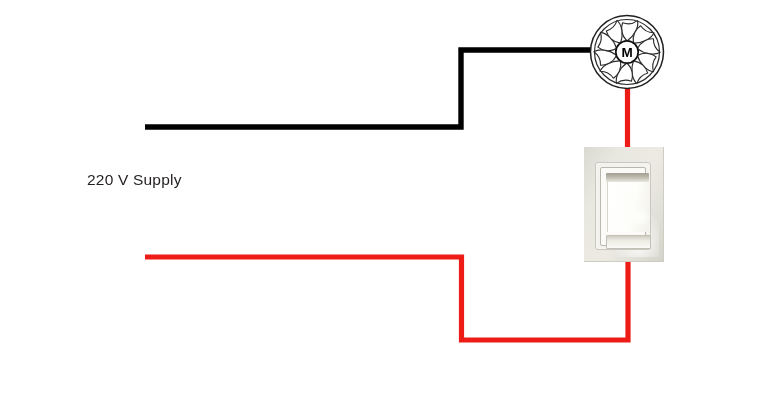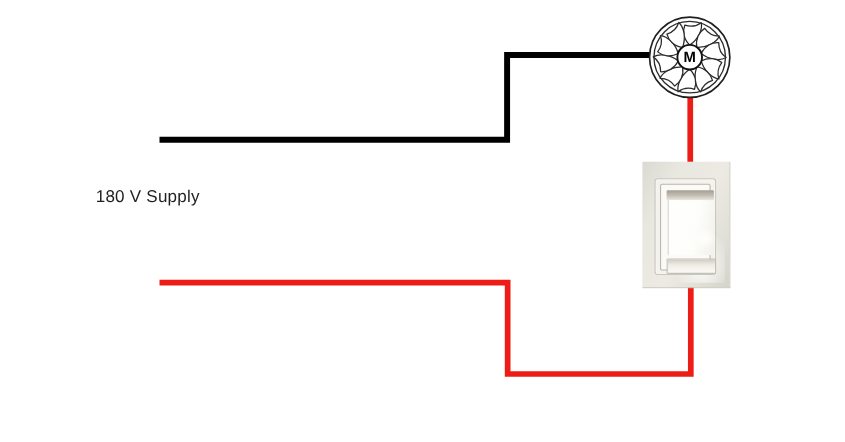--- a/index.html
+++ b/index.html
@@ -181,21 +181,21 @@
           <path d="M627,41 C634.5,36 639,27 637.5,20.6 C633.5,23.6 627.8,24.6 622.6,22.8
                    C620.4,28.4 621.4,35.6 627,41 Z"></path>
         </g>
       </g>
 
       <circle cx="627" cy="52" r="11.2" fill="#ffffff" stroke="#111111" stroke-width="1.7"></circle>
       <text x="627" y="52" text-anchor="middle" dominant-baseline="central" font-family="Liberation Sans, sans-serif" font-size="13.5" font-weight="bold" fill="#000000">M</text>
     </g>
   </svg>
 
-  <div id="supply-label">180 V Supply</div>
+  <div id="supply-label">220 V Supply</div>
 
   <div id="wall-switch">
     <div id="switch-plate">
       <div id="switch-plate-sheen"></div>
       <div id="rocker-frame">
         <div id="rocker-inner">
           <div id="rocker-top-shadow"></div>
           <div id="rocker-paddle"></div>
           <div id="rocker-bottom-bar"></div>
         </div>

